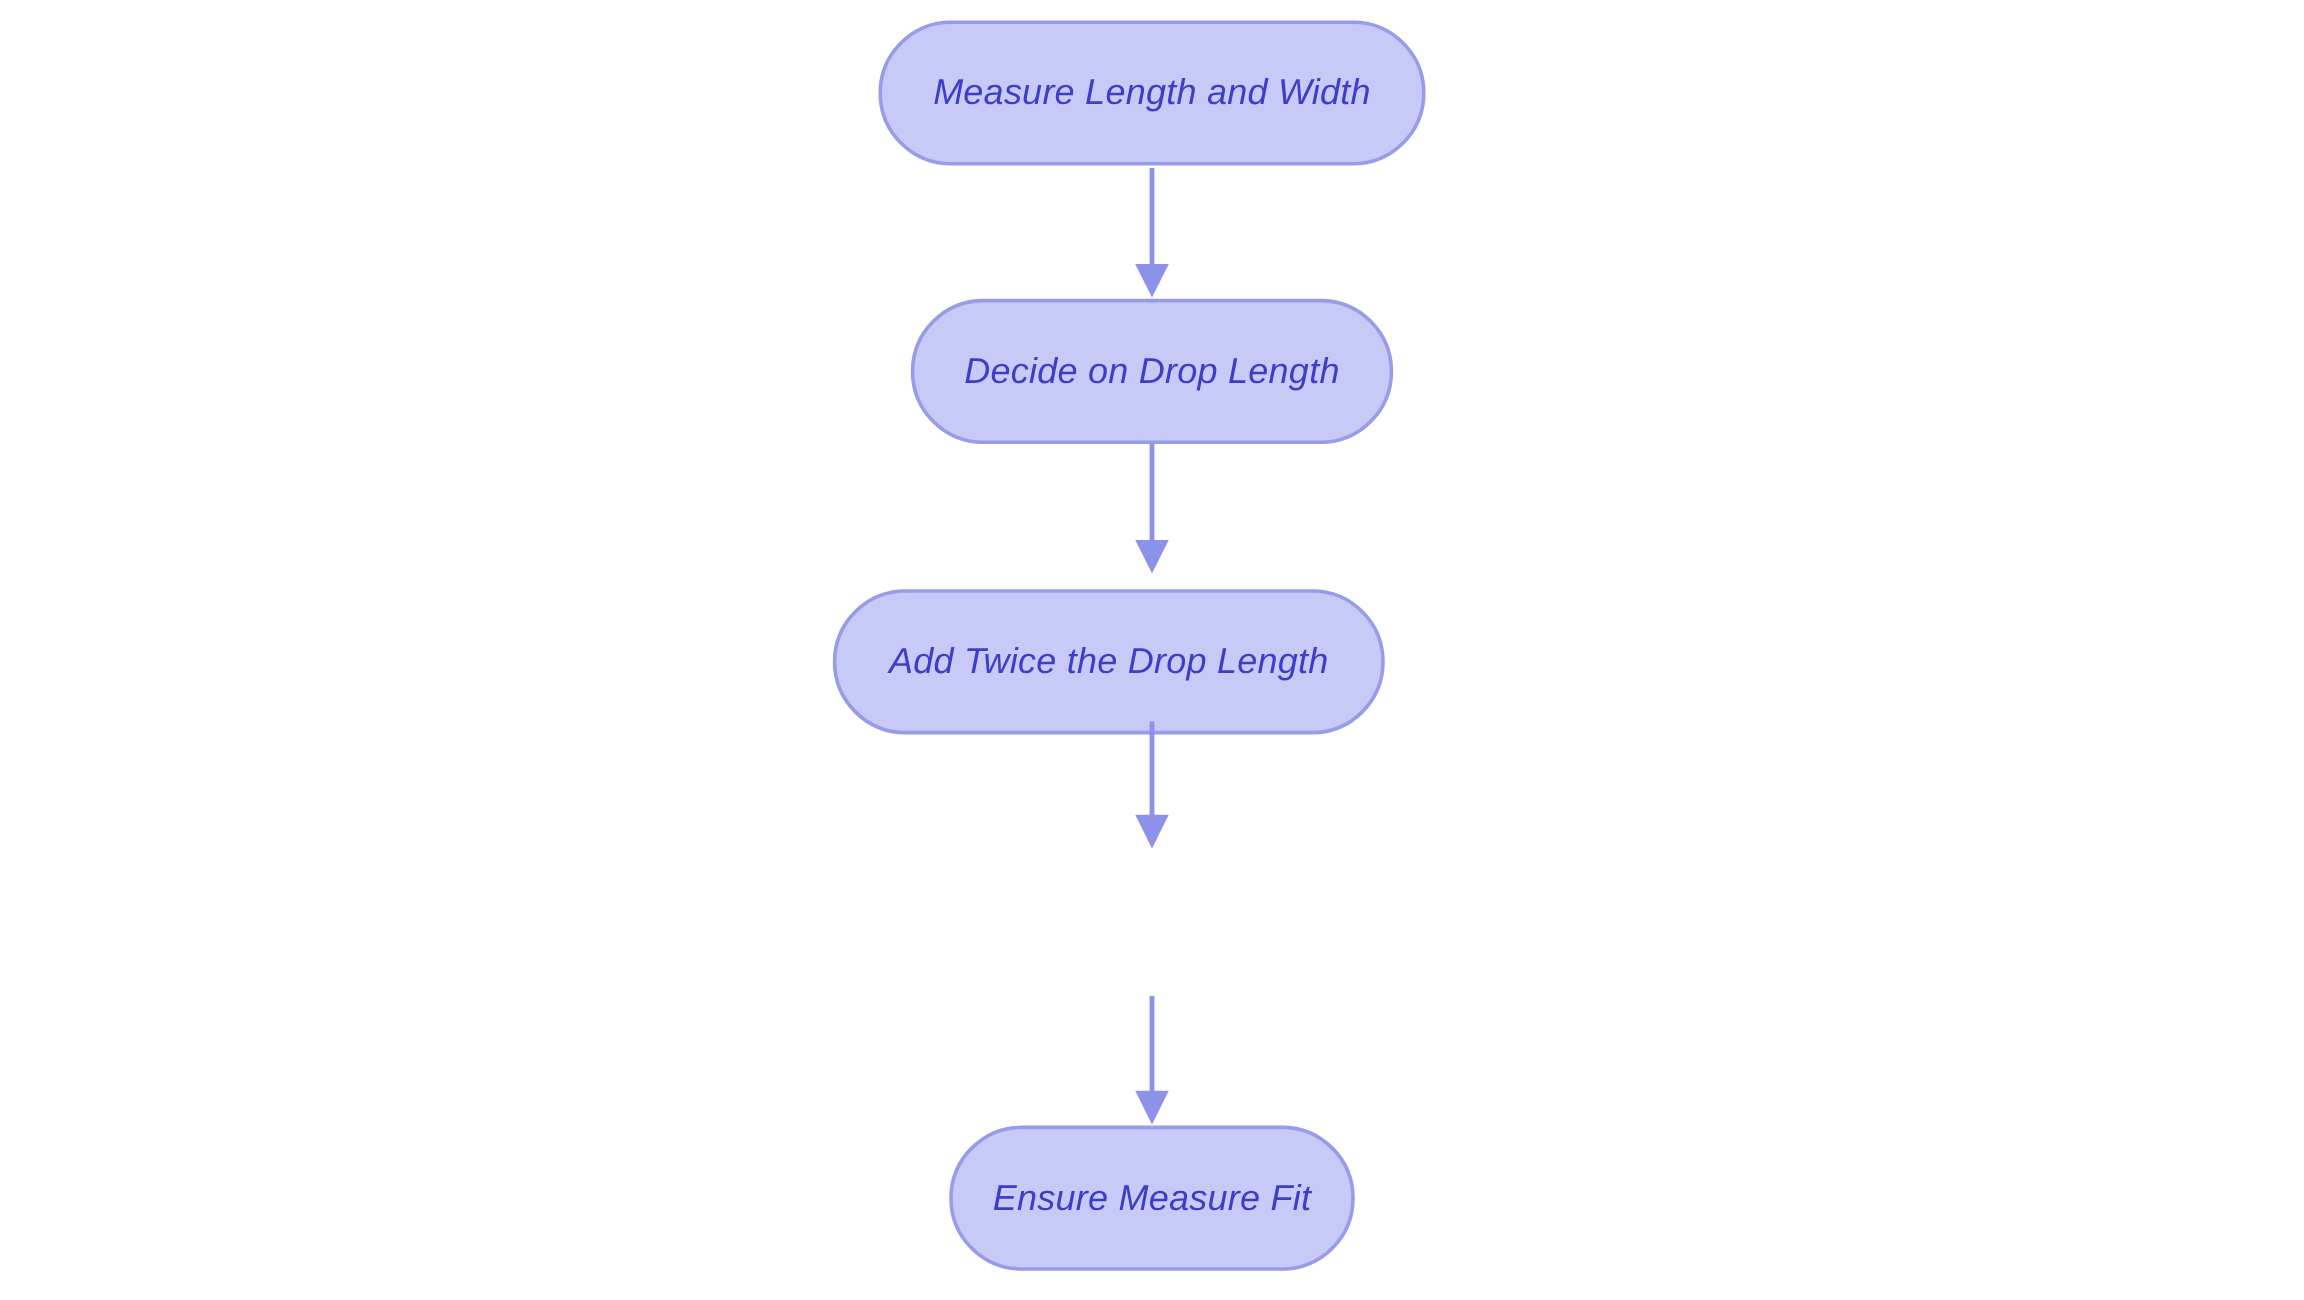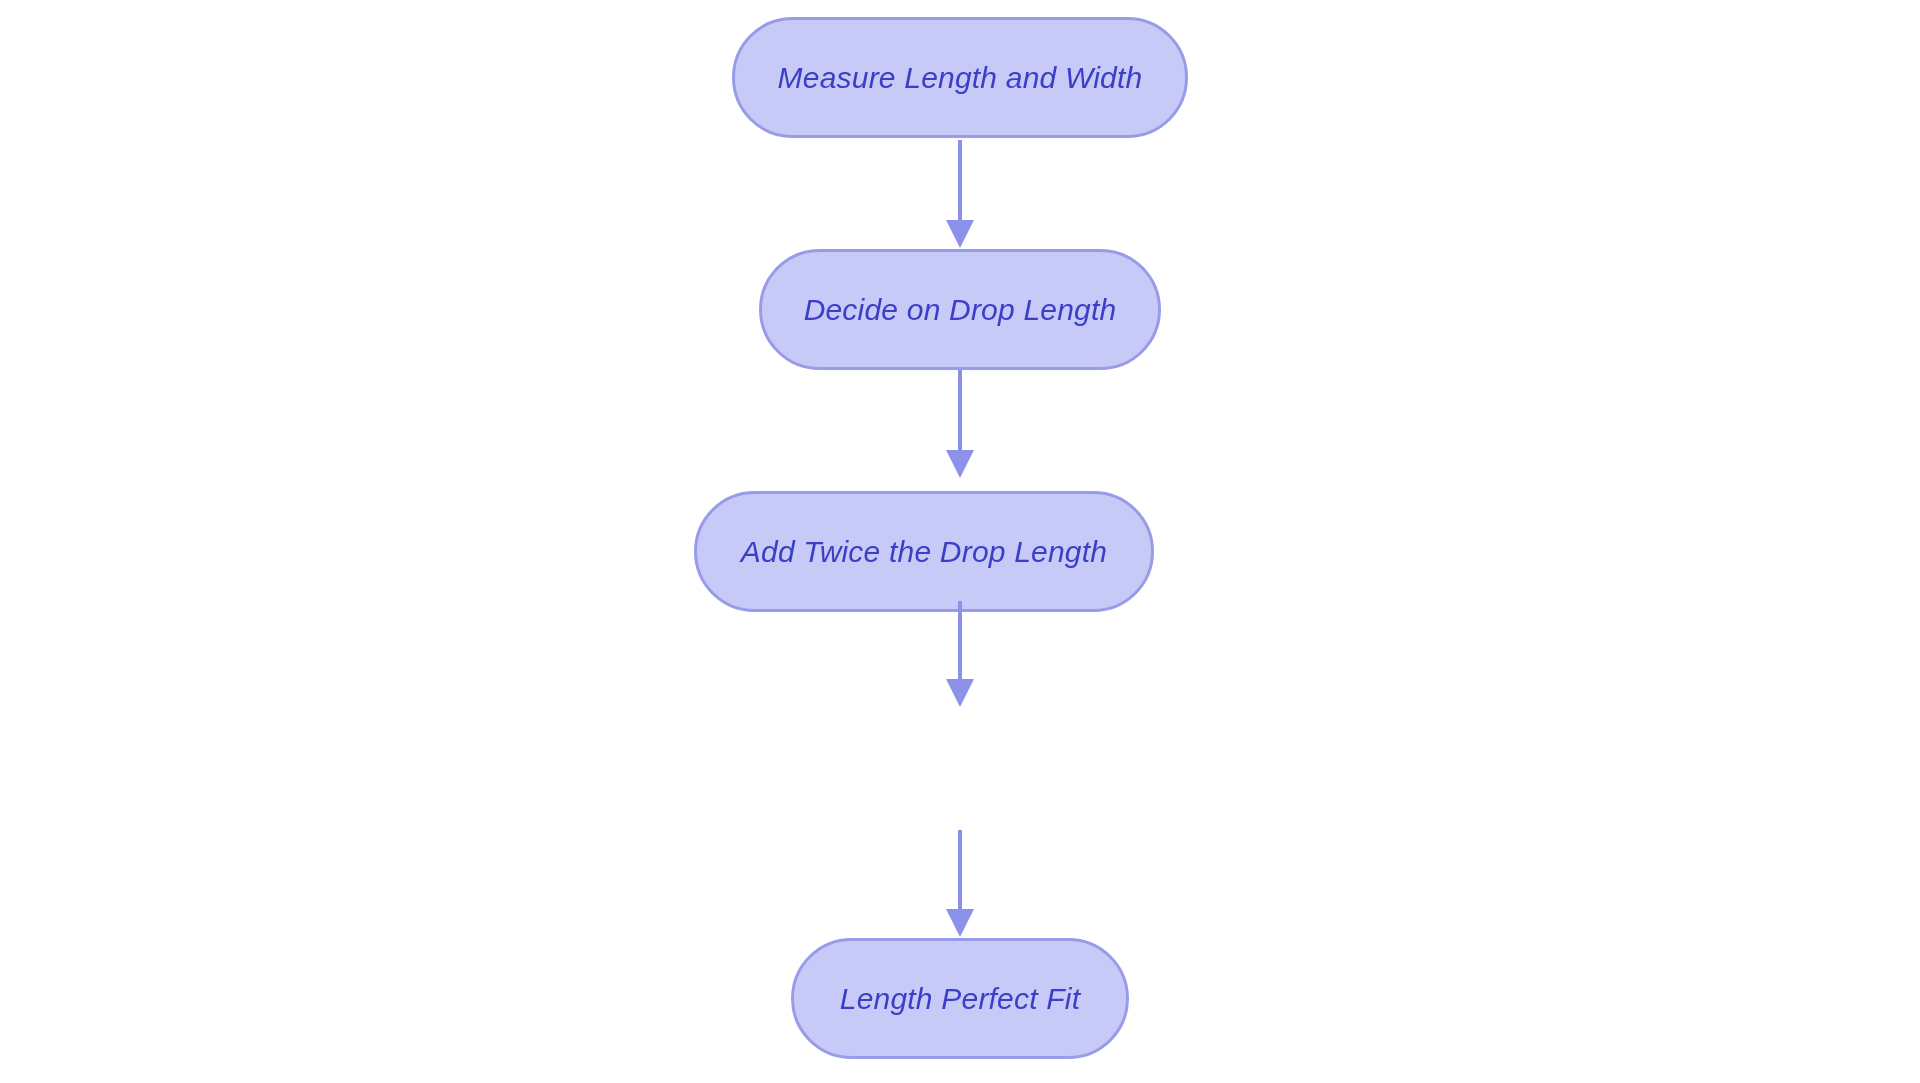--- a/index.html
+++ b/index.html
@@ -89,16 +89,16 @@
     <polygon points="6,78 34,78 20,106" fill="currentColor"></polygon>
   </svg>
 
 
   <svg class="arrow a4" viewBox="0 0 40 107" preserveAspectRatio="none">
     <line x1="20" y1="0" x2="20" y2="83" stroke="currentColor" stroke-width="4"></line>
     <polygon points="6,79 34,79 20,107" fill="currentColor"></polygon>
   </svg>
 
   <div class="node n5">
-    <span class="label">Length Perfect Fit</span>
+    <span class="label">Ensure Measure Fit</span>
   </div>
 
 </div>
 
 </body></html>

